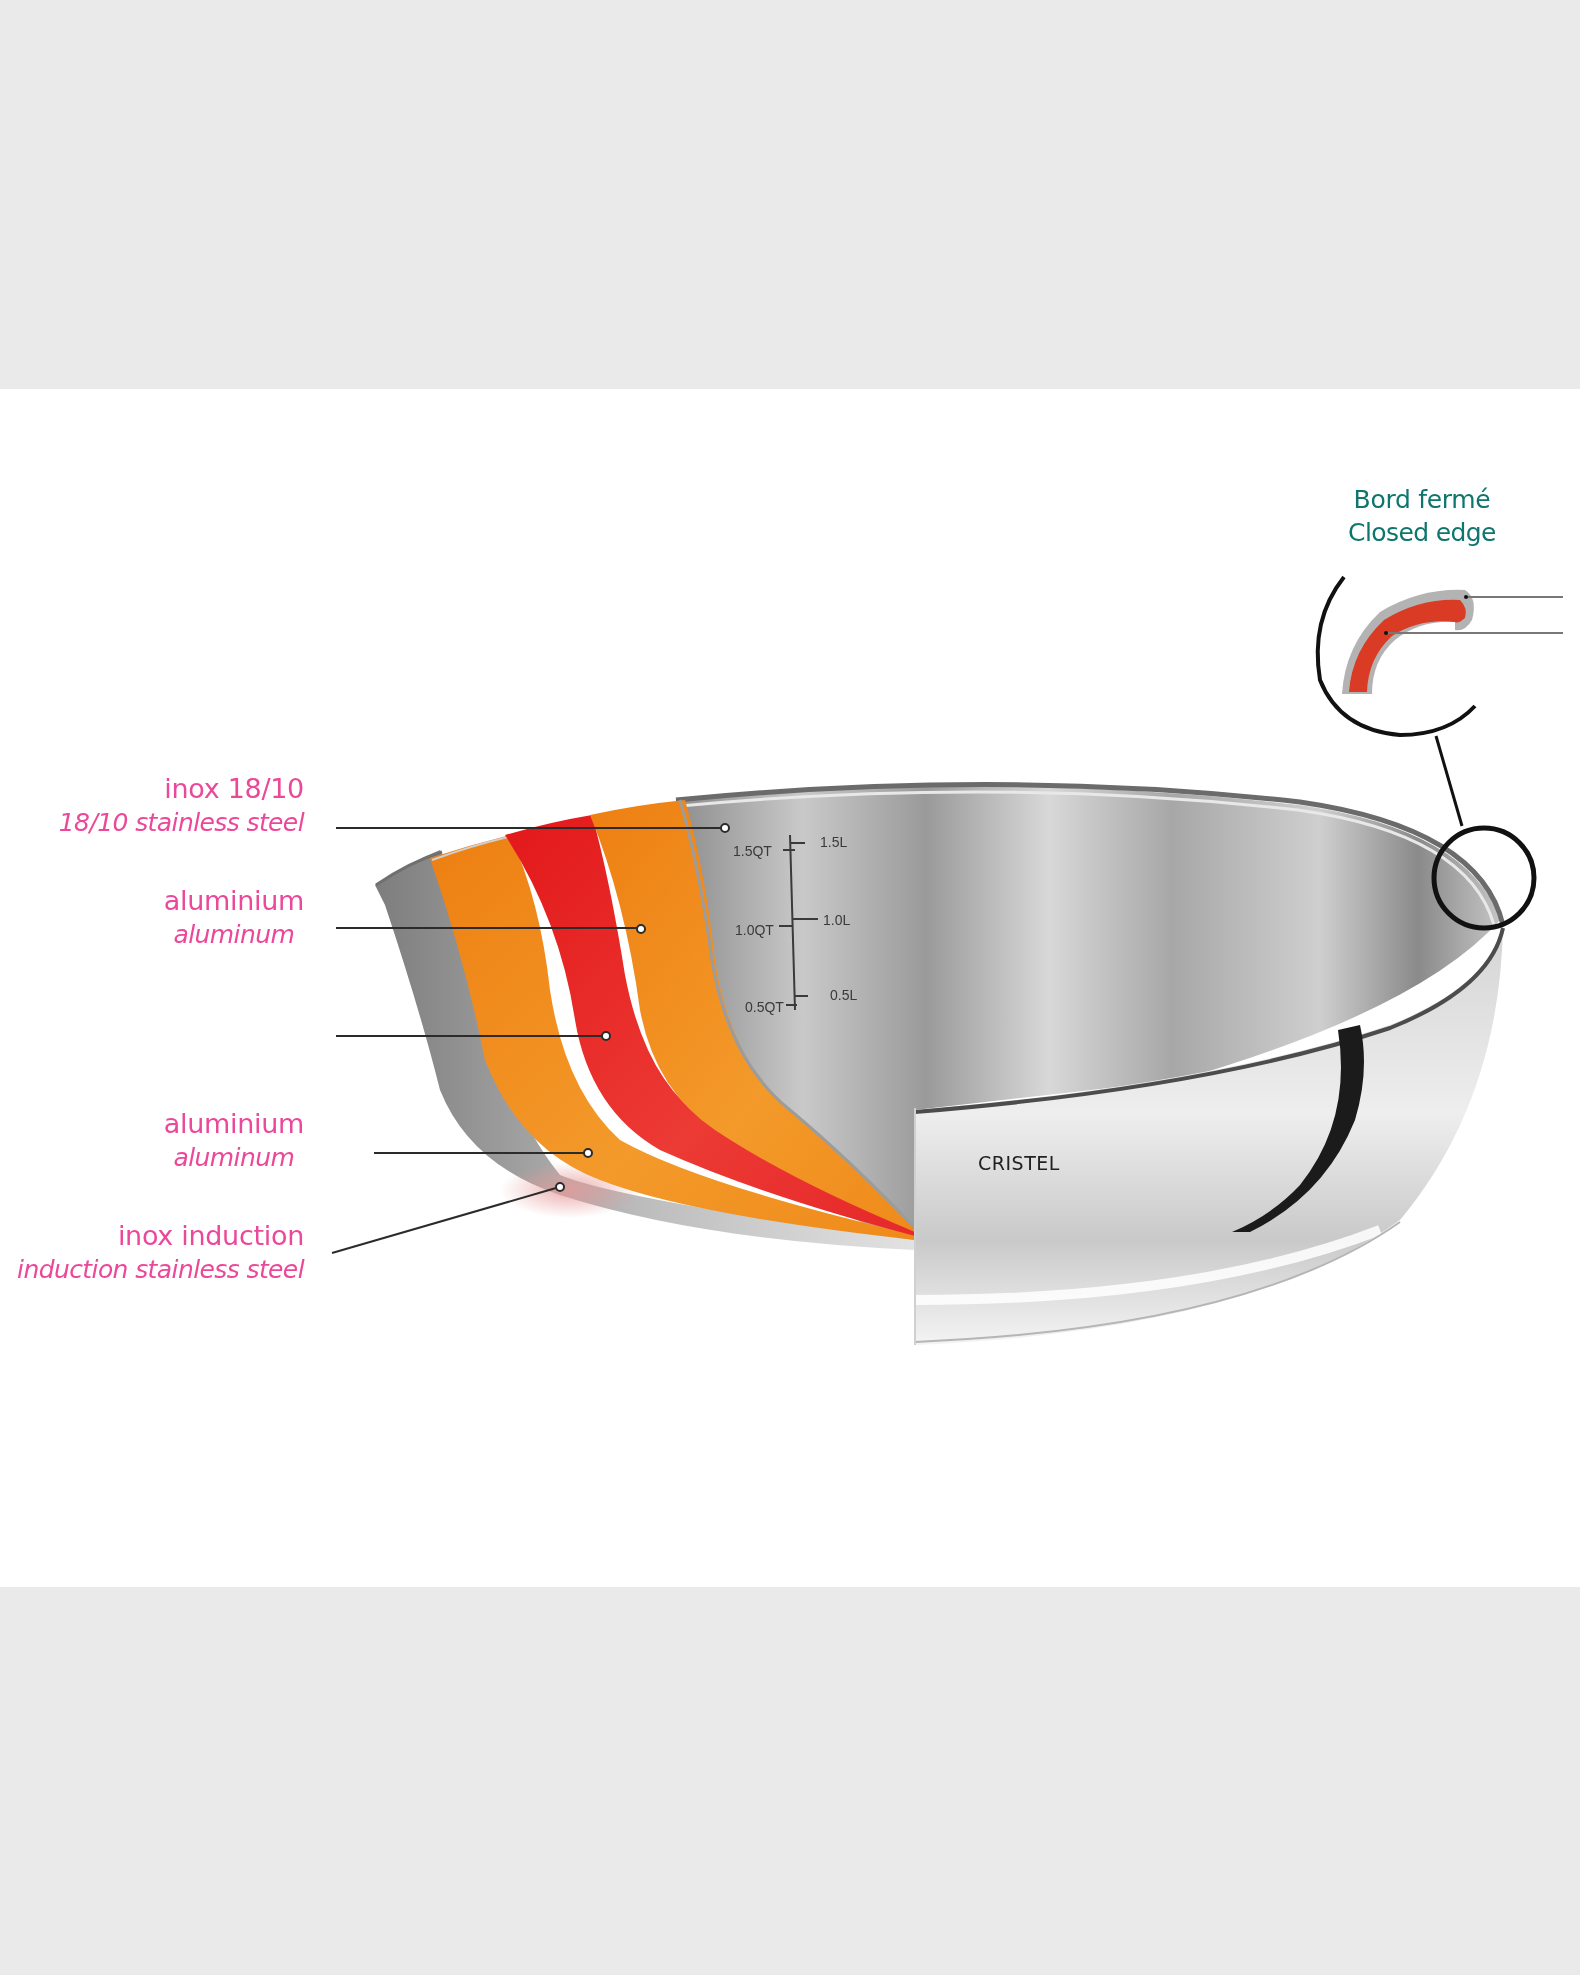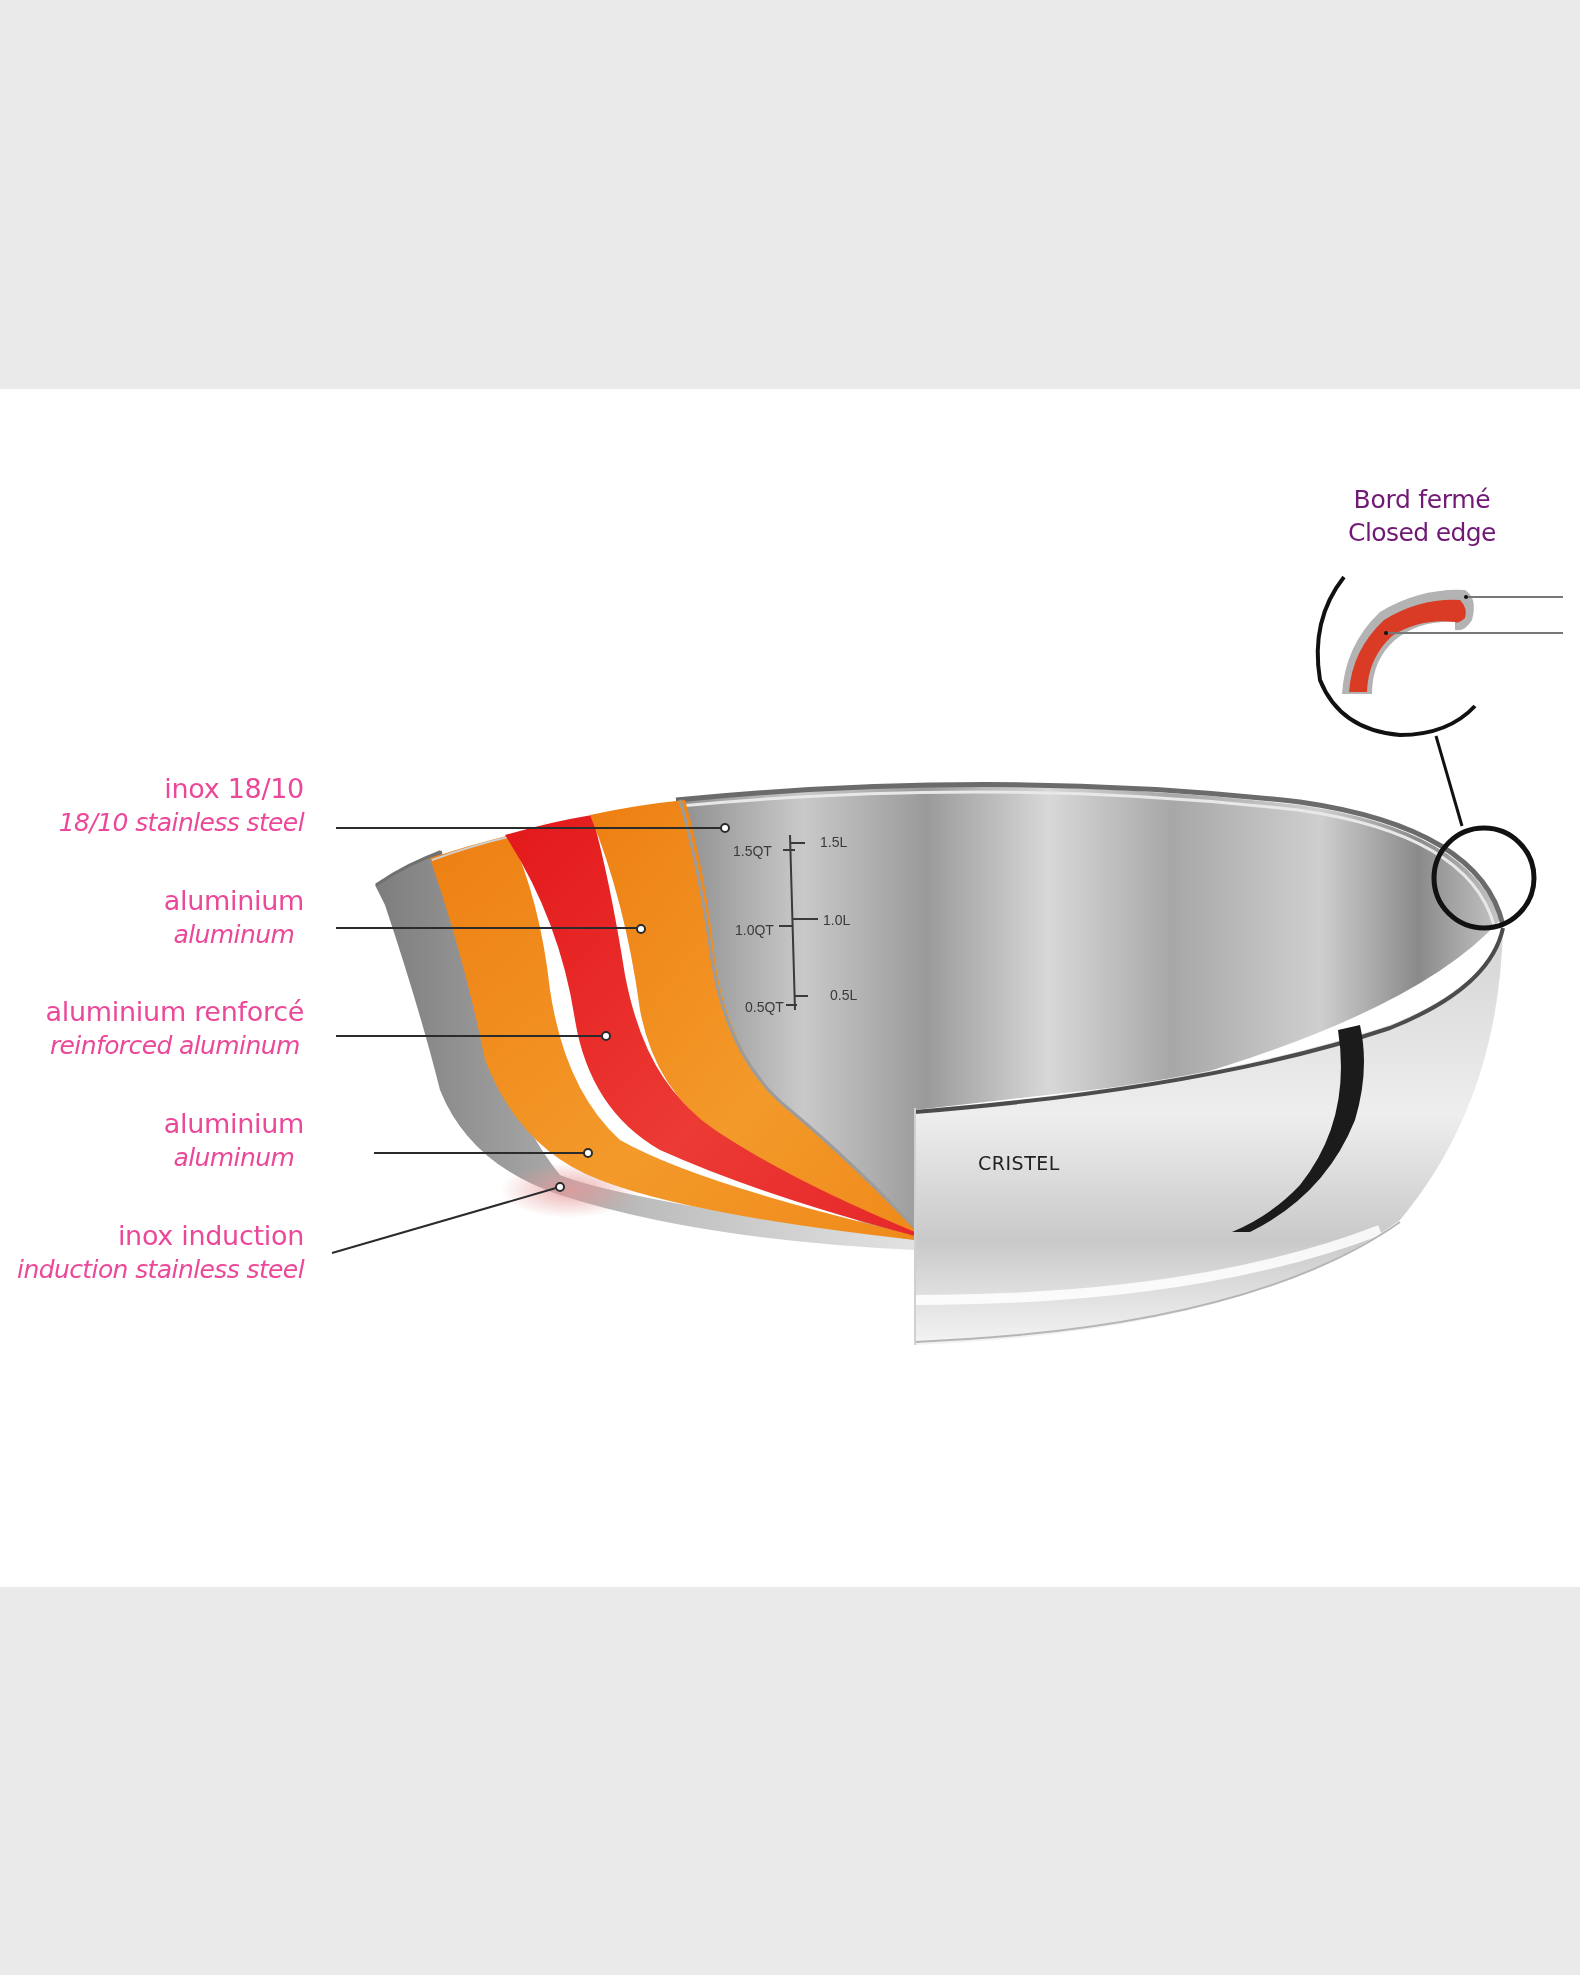--- a/index.html
+++ b/index.html
@@ -20,21 +20,21 @@
       text-align: right;
       color: #ec4899;
       white-space: nowrap;
     }
     .label .fr { font-size: 27px; line-height: 34px; letter-spacing: -0.3px; }
     .label .en { font-size: 25px; line-height: 34px; font-style: italic; letter-spacing: -0.6px; text-align: center; }
     .detail-label {
       position: absolute;
       left: 1322px; width: 200px;
       text-align: center;
-      color: #701a75;
+      color: #0f766e;
     }
     .detail-label .fr { font-size: 25px; line-height: 33px; letter-spacing: -0.3px; }
     .detail-label .en { font-size: 25px; line-height: 33px; letter-spacing: -0.6px; }
     .gauge-text { font-family: "Liberation Sans", sans-serif; font-size: 14px; fill: #3a3a3a; }
     .brand-text { font-family: "DejaVu Sans", sans-serif; font-size: 19px; fill: #222; letter-spacing: 0.5px; }
   </style>
 </head>
 <body>
 
 <div class="band-top"></div>
@@ -154,24 +154,20 @@
   </svg>
 
   <div class="label" style="top:383px;">
     <div class="fr">inox 18/10</div>
     <div class="en">18/10 stainless steel</div>
   </div>
   <div class="label" style="top:495px;">
     <div class="fr">aluminium</div>
     <div class="en">aluminum</div>
   </div>
-  <div class="label" style="top:606px;">
-    <div class="fr">aluminium renforcé</div>
-    <div class="en">reinforced aluminum</div>
-  </div>
   <div class="label" style="top:718px;">
     <div class="fr">aluminium</div>
     <div class="en">aluminum</div>
   </div>
   <div class="label" style="top:830px;margin-left:32px;">
     <div class="fr">inox induction</div>
     <div class="en">induction stainless steel</div>
   </div>
 
   <div class="detail-label" style="top:94px;">

